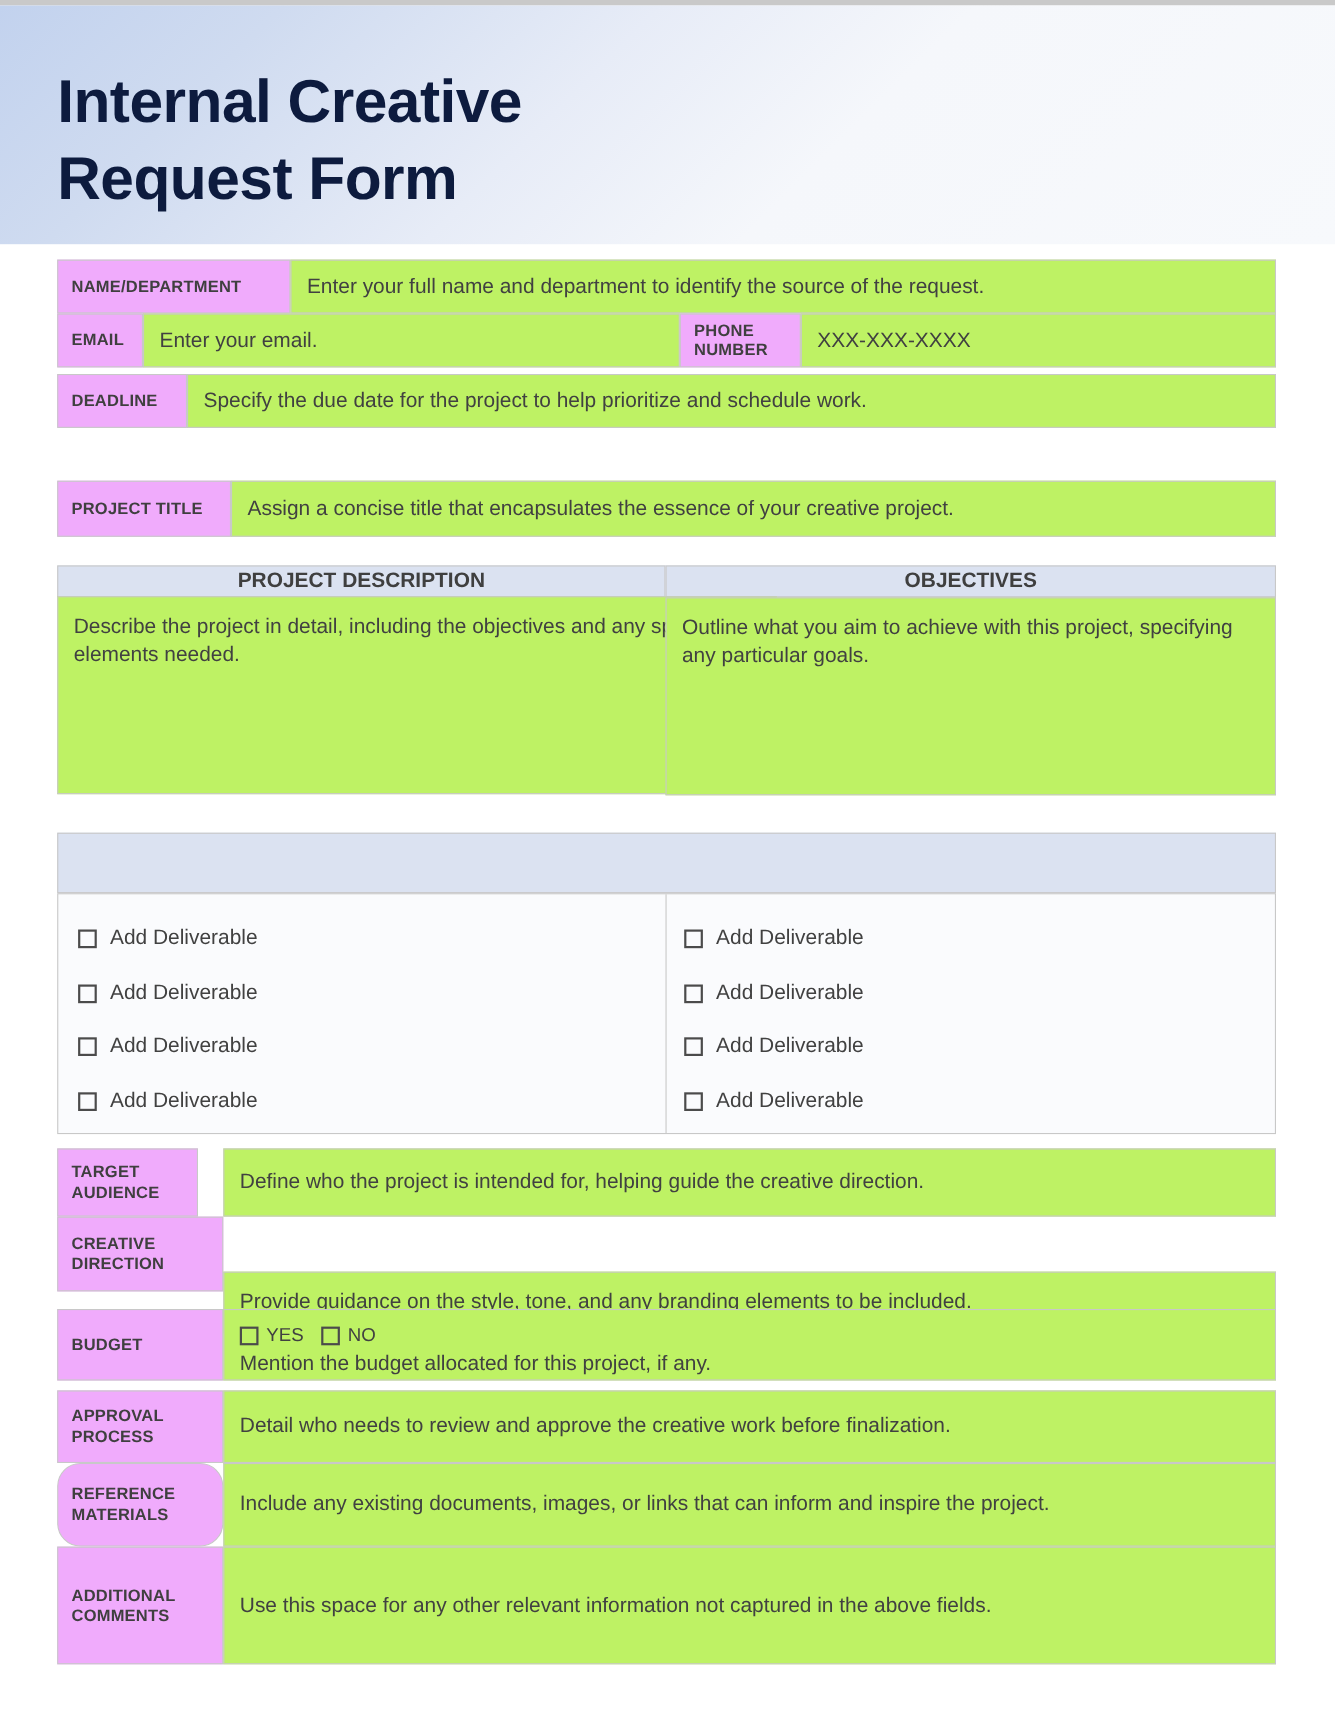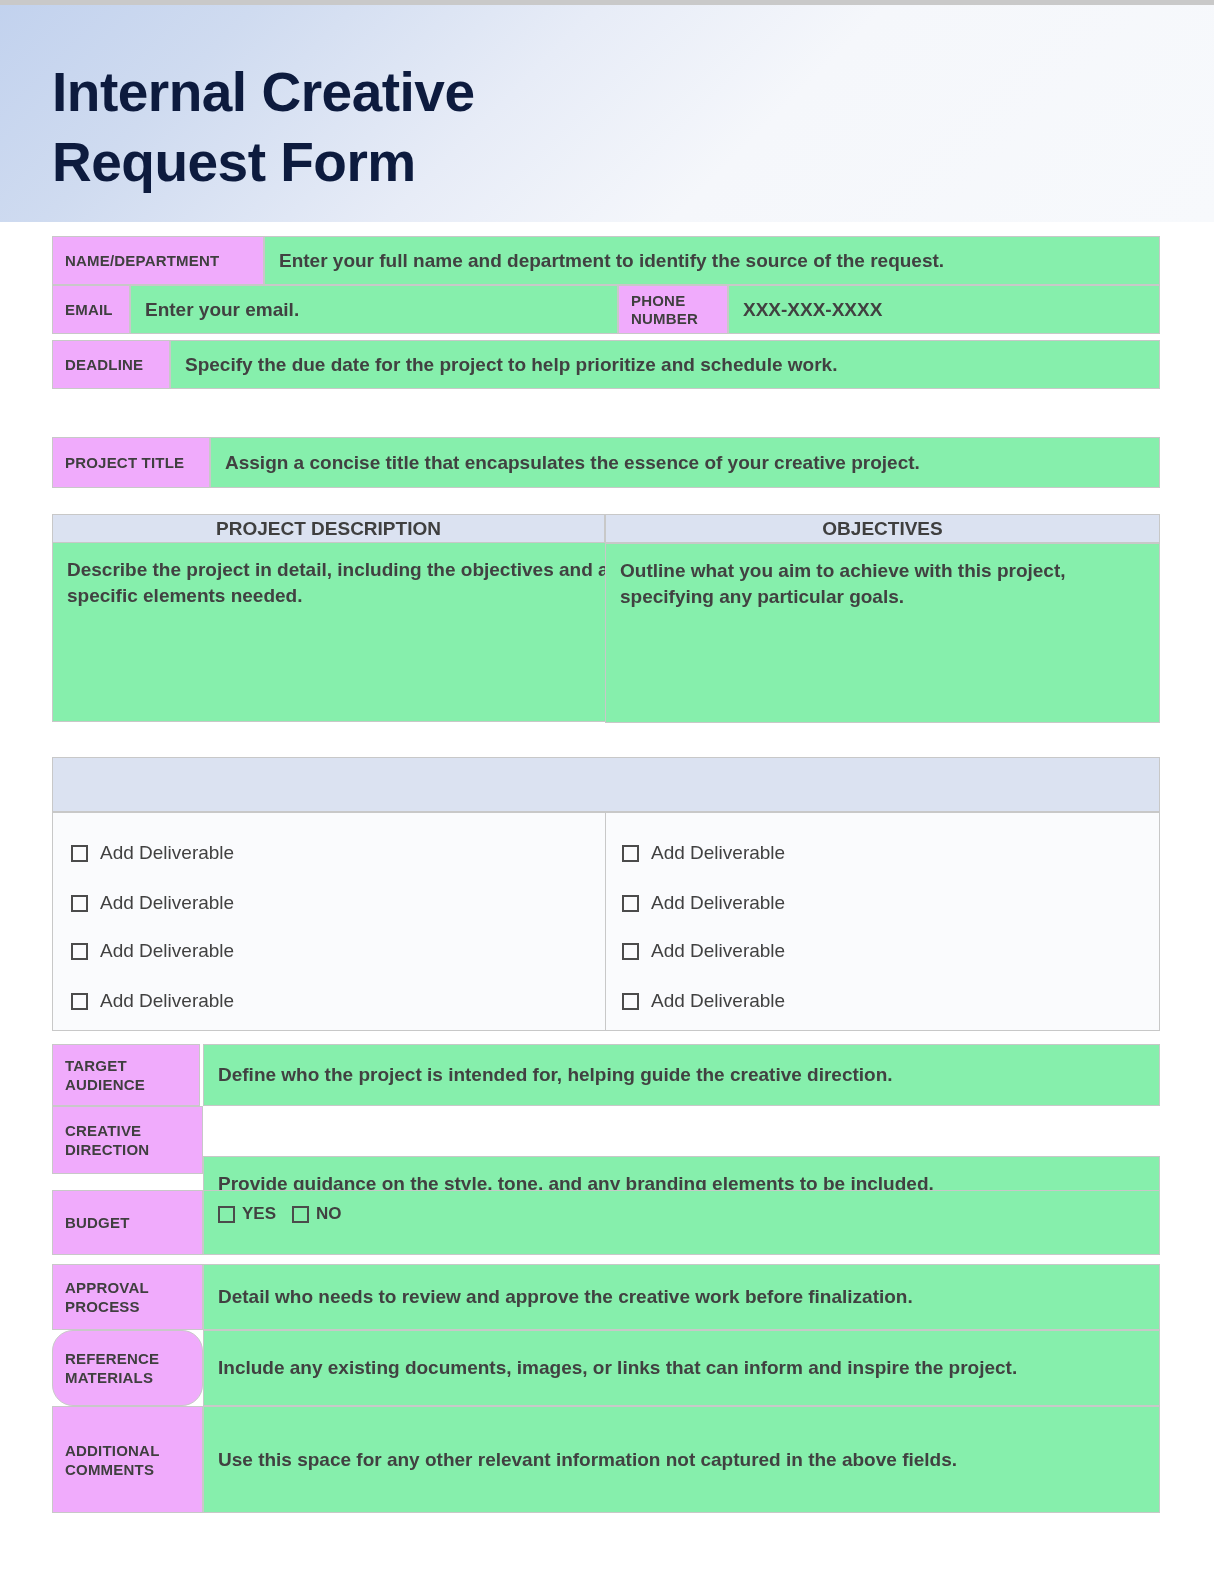--- a/index.html
+++ b/index.html
@@ -43,22 +43,21 @@
     line-height: 70px;
     font-weight: bold;
     letter-spacing: -0.5px;
     color: #0d1b3e;
   }
   .header-title .line { display: block; }
   .cell {
     position: absolute;
     box-sizing: border-box;
     border: 1px solid #c8c8c8;
-    background: #86efac;
-    font-weight: bold;
+    background: #bef264;
   }
   .lbl {
     background: #f0abfc;
     color: #3f3f3f;
     font-weight: bold;
     font-size: 15px;
     letter-spacing: 0.2px;
     display: flex;
     align-items: center;
     padding: 0 12px;
@@ -248,21 +247,21 @@
     <span class="chk-label">Add Deliverable</span>
   </div>
   <div class="chk-row" style="left:622px; top:990px;">
     <span class="chkbox"></span>
     <span class="chk-label">Add Deliverable</span>
   </div>
 </div>
 
 <div>
 
-  <div class="cell lbl" style="left:52px; top:1044px; width:148px; height:62px;">
+  <div class="cell lbl" style="left:52px; top:1044px; width:128px; height:62px;">
     <span style="display:block;">
       <span style="display:block;">TARGET</span>
       <span style="display:block;">AUDIENCE</span>
     </span>
   </div>
   <div class="cell val" style="left:203px; top:1044px; width:957px; height:62px;">Define who the project is intended for, helping guide the creative direction.</div>
 
   <div class="cell lbl" style="left:52px; top:1106px; width:151px; height:68px;">
     <span style="display:block;">
       <span style="display:block;">CREATIVE</span>
@@ -277,20 +276,21 @@
       <div class="budget-opts">
         <span class="budget-opt">
           <span class="chkbox"></span>
           <span class="chk-label">YES</span>
         </span>
         <span class="budget-opt">
           <span class="chkbox"></span>
           <span class="chk-label">NO</span>
         </span>
       </div>
+      <div class="budget-note">Mention the budget allocated for this project, if any.</div>
     </div>
   </div>
 
   <div class="cell lbl" style="left:52px; top:1264px; width:151px; height:66px;">
     <span style="display:block;">
       <span style="display:block;">APPROVAL</span>
       <span style="display:block;">PROCESS</span>
     </span>
   </div>
   <div class="cell val" style="left:203px; top:1264px; width:957px; height:66px;">Detail who needs to review and approve the creative work before finalization.</div>

